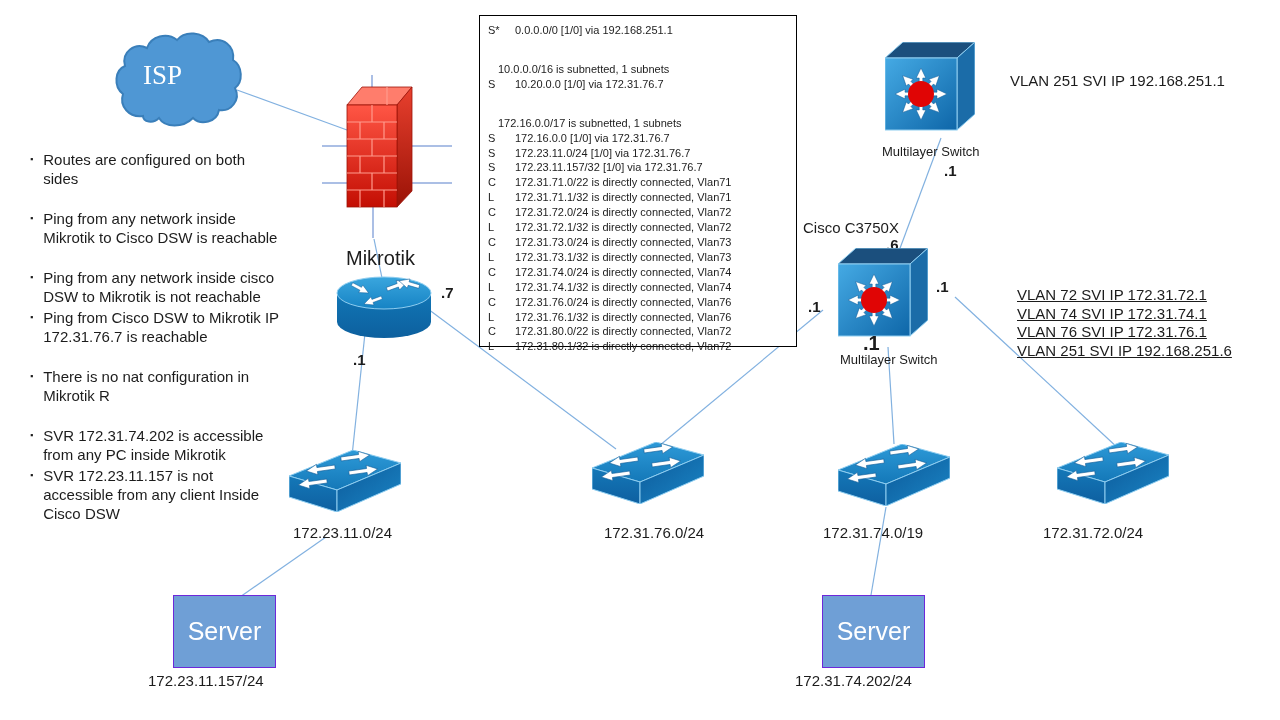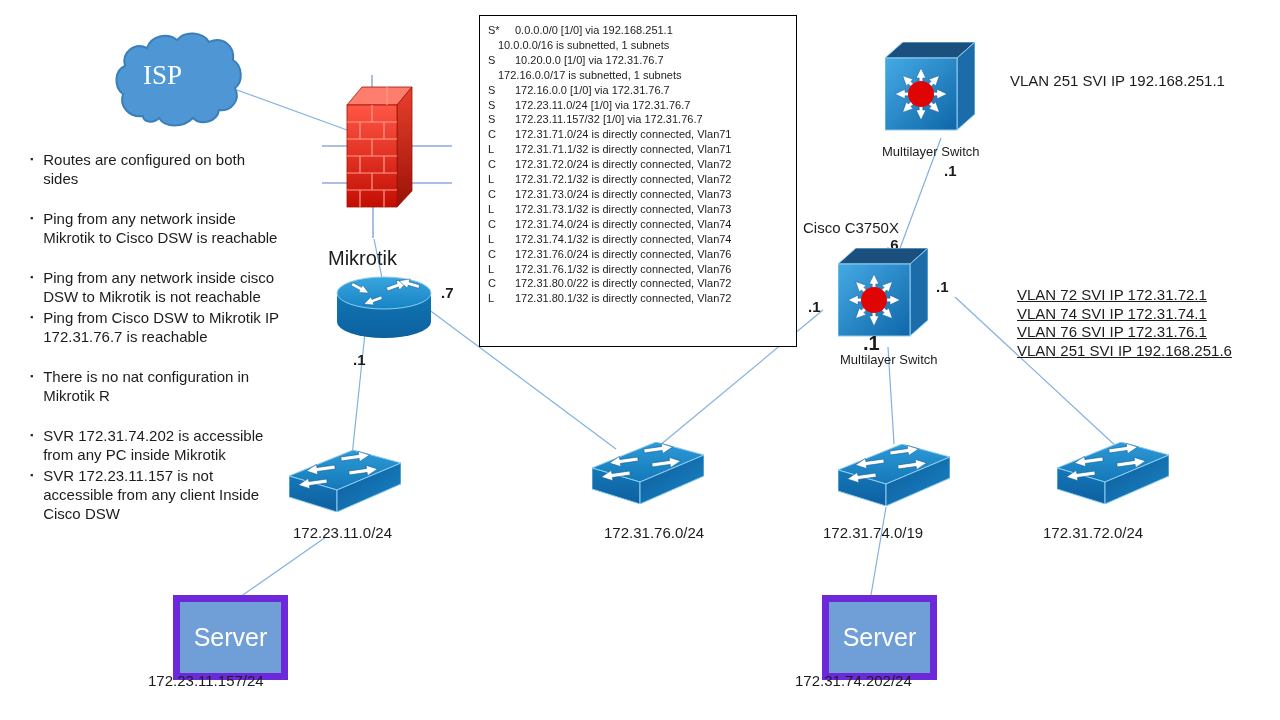--- a/index.html
+++ b/index.html
@@ -9,30 +9,30 @@
   
   .notes{left:30px;top:150px;width:254px;font-size:15px;line-height:19px;}
   .note{display:flex;gap:10px;margin-bottom:2px;}
   .note.gap{margin-bottom:21px;}
   .note .bullet{font-size:9px;line-height:19px;flex:none;}
   
   .rtable{left:479px;top:15px;width:318px;height:332px;border:1px solid #000;background:#fff;
           box-sizing:border-box;padding:7px 6px 0 8px;font-size:11px;line-height:14.9px;}
   .rt-row{display:flex;white-space:nowrap;}
   .rt-c{width:27px;flex:none;}
-  .rt-row.ind{padding-left:10px;}
+  .rt-row.ind{padding-left:10px;margin-top:24px;}
   
   .lbl{font-size:15px;white-space:nowrap;}
   .cap{font-size:13px;white-space:nowrap;}
   .port{font-size:15px;font-weight:700;white-space:nowrap;}
   .port-big{font-size:20px;font-weight:700;}
   .devname{font-size:20px;white-space:nowrap;}
   .svi{font-size:15px;line-height:18.5px;white-space:nowrap;text-decoration:underline;}
   
-  .server{width:101px;height:71px;background:#6f9fd6;border:7px solid #6d28d9;
+  .server{width:101px;height:71px;background:#6f9fd6;border:1px solid #6d28d9;
           display:flex;align-items:center;justify-content:center;color:#fff;font-size:25px;}
   .isp-text{color:#fff;font-size:27px;font-family:Liberation Serif, serif;}
   svg{display:block;}
   .hidden-defs{position:absolute;width:0;height:0;overflow:hidden;}
 </style>
 </head>
 <body>
 
 <div id="canvas">
 
@@ -152,21 +152,21 @@
         <line x1="42" y1="81" x2="42" y2="98"></line>
         <line x1="66" y1="81" x2="66" y2="98"></line>
         <line x1="54" y1="98" x2="54" y2="115"></line>
         <line x1="42" y1="115" x2="42" y2="132"></line>
         <line x1="66" y1="115" x2="66" y2="132"></line>
         <line x1="69" y1="12" x2="69" y2="30" transform="translate(0,0)"></line>
       </g>
     </svg>
   </div>
 
-  <div class="abs devname" style="left:328px;top:247px">Mikrotik</div>
+  <div class="abs devname" style="left:346px;top:247px">Mikrotik</div>
   <div class="abs" style="left:336px;top:276px;width:96px;height:66px">
     <svg width="96" height="66" viewBox="0 0 96 66">
       <path d="M1 17 L1 46 A47 16 0 0 0 95 46 L95 17" fill="url(#gCylBody)"></path>
       <ellipse cx="48" cy="17" rx="47" ry="16" fill="url(#gCylTop)" stroke="#8ecdf0" stroke-width="1"></ellipse>
       <g fill="#fff" stroke="#0d5a96" stroke-width="0.5">
         <use href="#arrM" transform="translate(46,15) rotate(-20) scale(1.05)"></use>
         <use href="#arrM" transform="translate(12,6) rotate(28) scale(0.9)"></use>
         <use href="#arrM" transform="translate(50,20) rotate(160) scale(0.9)"></use>
         <use href="#arrM" transform="translate(88,12) rotate(196) scale(1.0)"></use>
       </g>
@@ -197,21 +197,21 @@
     <div class="rt-row">
         <span class="rt-c">S</span>
         <span>172.23.11.0/24 [1/0] via 172.31.76.7</span>
       </div>
     <div class="rt-row">
         <span class="rt-c">S</span>
         <span>172.23.11.157/32 [1/0] via 172.31.76.7</span>
       </div>
     <div class="rt-row">
         <span class="rt-c">C</span>
-        <span>172.31.71.0/24 is directly connected, Vlan71</span>
+        <span>172.31.71.0/22 is directly connected, Vlan71</span>
       </div>
     <div class="rt-row">
         <span class="rt-c">L</span>
         <span>172.31.71.1/32 is directly connected, Vlan71</span>
       </div>
     <div class="rt-row">
         <span class="rt-c">C</span>
         <span>172.31.72.0/24 is directly connected, Vlan72</span>
       </div>
     <div class="rt-row">

